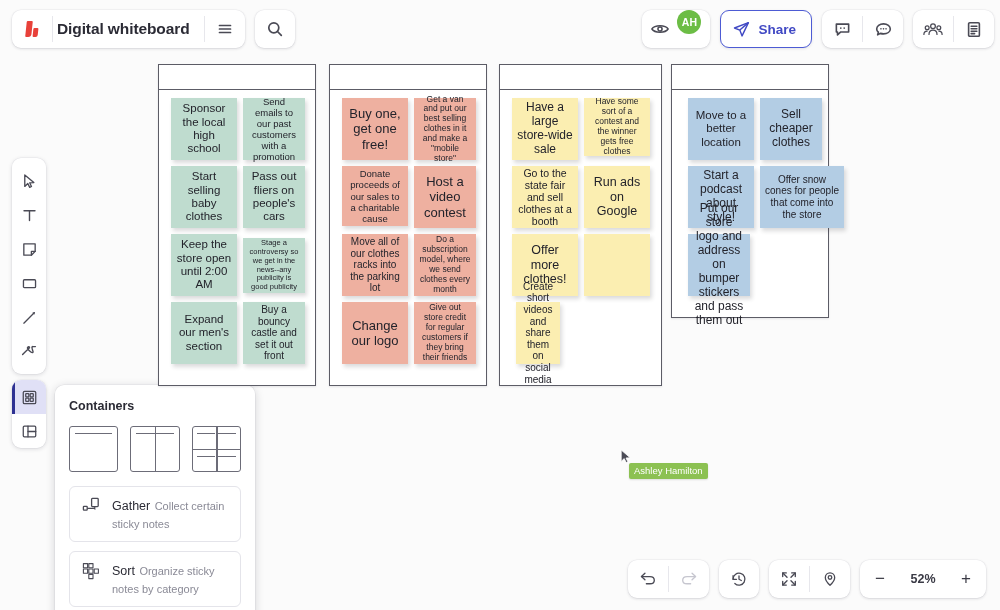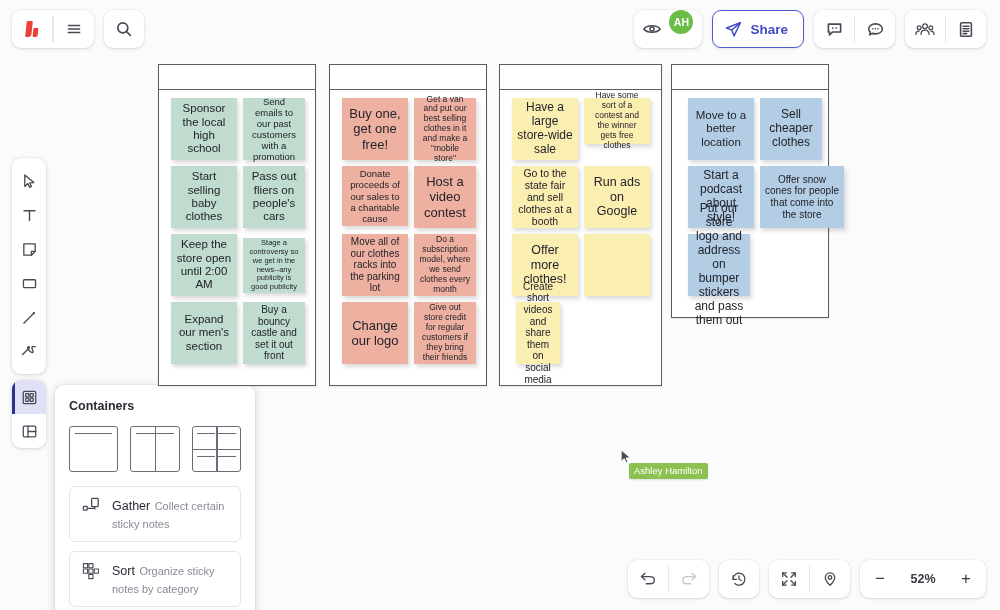--- a/index.html
+++ b/index.html
@@ -32,21 +32,21 @@
   .logo-mark::after{
     content:""; position:absolute; left:7px; top:7px; width:5px; height:9px;
     background:#e8413a; border-radius:1px 1px 2px 1px; transform: skewX(-6deg);
   }
   .board-title { padding:0 14px 0 4px; font-size:15.5px; font-weight:bold; letter-spacing:-.1px; white-space:nowrap; }
   .icon-btn { width:40px; cursor:pointer; }
   .ico { stroke:#4a4a55; stroke-width:1.7; fill:none; stroke-linecap:round; stroke-linejoin:round; }
   .ico-f { fill:#4a4a55; stroke:none; }
 
   .topbar-left { position:absolute; left:12px; top:10px; display:flex; gap:10px; }
-  .topbar-right { position:absolute; right:14px; top:10px; display:flex; gap:10px; }
+  .topbar-right { position:absolute; right:6px; top:10px; display:flex; gap:10px; }
 
   .avatar {
     width:24px; height:24px; border-radius:50%; background:#6cbd45;
     color:#fff; font-size:10.5px; font-weight:bold; letter-spacing:.2px;
     display:flex; align-items:center; justify-content:center;
   }
   .eye-avatar { padding:0 9px; gap:8px; }
   .share-btn {
     border:1.4px solid #4d5bd4; color:#4149c4; font-size:13.5px; font-weight:bold;
     padding:0 15px 0 12px; gap:8px; border-radius:9px; background:#fff; cursor:pointer;
@@ -133,20 +133,21 @@
 <div id="app">
 
   <div class="topbar">
 
     <div class="topbar-left">
       <div class="pill">
         <div class="logo-box">
           <div class="logo-mark"></div>
         </div>
         <div class="divider-v"></div>
+        <div class="board-title">Digital whiteboard</div>
         <div class="divider-v"></div>
         <div class="icon-btn">
           <svg width="16" height="16" viewBox="0 0 16 16">
               <g class="ico">
             <line x1="2.5" y1="4.5" x2="13.5" y2="4.5"></line>
             <line x1="2.5" y1="8" x2="13.5" y2="8"></line>
             <line x1="2.5" y1="11.5" x2="13.5" y2="11.5"></line>
           </g>
             </svg>
         </div>
@@ -433,21 +434,21 @@
             <span>Give out store credit for regular customers if they bring their friends</span>
           </div>
         </div>
       </div>
       <div class="frame" style="left: 499px; top: 64px; width: 163px; height: 322px;">
         <div class="frame-head"></div>
         <div class="notes">
           <div class="note" style="left: 12px; top: 8px; width: 66px; height: 62px; background: rgb(251, 238, 177); font-size: 12px;">
             <span>Have a large store-wide sale</span>
           </div>
-          <div class="note" style="left: 84px; top: 8px; width: 66px; height: 46px; background: rgb(251, 238, 177); font-size: 8.5px;">
+          <div class="note" style="left: 84px; top: 8px; width: 66px; height: 58px; background: rgb(251, 238, 177); font-size: 8.5px;">
             <span>Have some sort of a contest and the winner gets free clothes</span>
           </div>
           <div class="note" style="left: 12px; top: 76px; width: 66px; height: 62px; background: rgb(251, 238, 177); font-size: 10.5px;">
             <span>Go to the state fair and sell clothes at a booth</span>
           </div>
           <div class="note" style="left: 84px; top: 76px; width: 66px; height: 62px; background: rgb(251, 238, 177); font-size: 12.5px;">
             <span>Run ads on Google</span>
           </div>
           <div class="note" style="left: 12px; top: 144px; width: 66px; height: 62px; background: rgb(251, 238, 177); font-size: 12.5px;">
             <span>Offer more clothes!</span>

